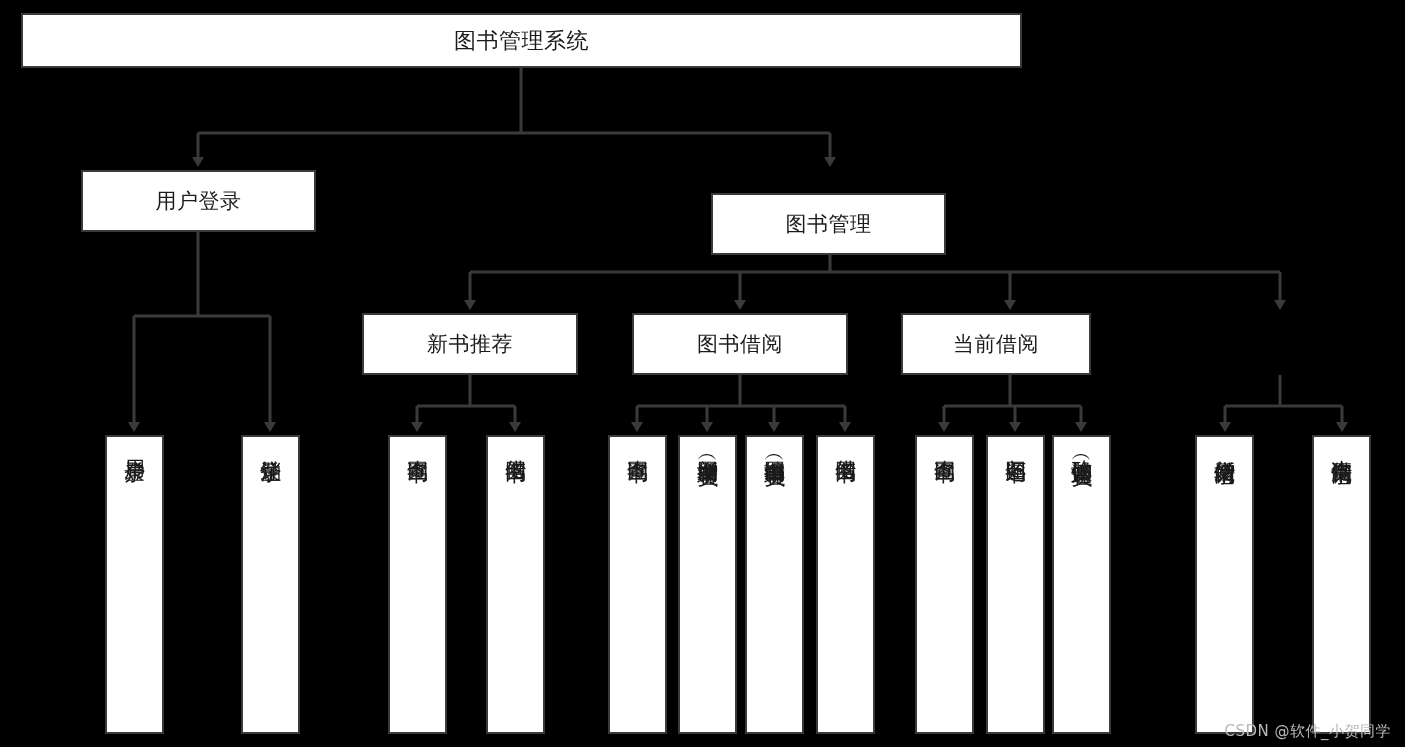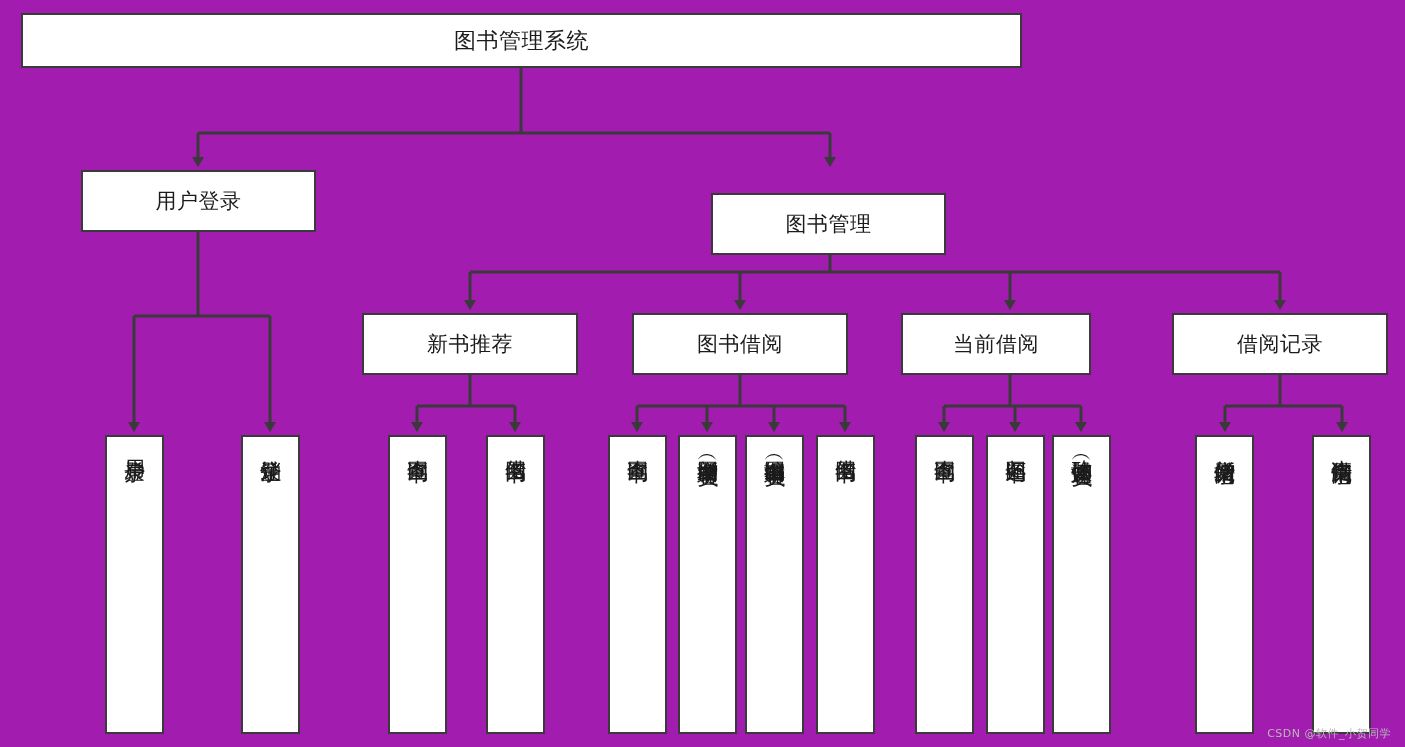--- a/index.html
+++ b/index.html
@@ -7,21 +7,21 @@
     padding: 0;
     background: #ffffff;
   }
   body {
     font-family: "DejaVu Sans", "Liberation Sans", sans-serif;
   }
   #canvas {
     position: relative;
     width: 1405px;
     height: 747px;
-    background: #a21caf;
+    background: #000000;
     overflow: hidden;
   }
   svg#wires {
     position: absolute;
     left: 0;
     top: 0;
     width: 1405px;
     height: 747px;
     pointer-events: none;
   }
@@ -56,21 +56,21 @@
     text-orientation: upright;
     font-size: 21px;
     line-height: 1.08;
     letter-spacing: 1px;
     max-height: 290px;
   }
   .watermark {
     position: absolute;
     right: 14px;
     bottom: 6px;
-    font-size: 11px;
+    font-size: 15px;
     color: #b8b8b8;
     letter-spacing: 0.5px;
     white-space: nowrap;
     margin-left: 40px;
   }
 </style>
 </head>
 <body>
 
 <div id="canvas">
@@ -138,23 +138,20 @@
 
   <div class="node h-node" style="left:362px; top:313px; width:216px; height:62px;">
     <span class="node-label">新书推荐</span>
   </div>
   <div class="node h-node" style="left:632px; top:313px; width:216px; height:62px;">
     <span class="node-label">图书借阅</span>
   </div>
   <div class="node h-node" style="left:901px; top:313px; width:190px; height:62px;">
     <span class="node-label">当前借阅</span>
   </div>
-  <div class="node h-node" style="left:1172px; top:313px; width:216px; height:62px;">
-    <span class="node-label">借阅记录</span>
-  </div>
 
   <div class="node v-node" style="left:105px; top:435px; width:59px; height:299px;">
     <span class="node-label">用户登录</span>
   </div>
   <div class="node v-node" style="left:241px; top:435px; width:59px; height:299px;">
     <span class="node-label">注销登录</span>
   </div>
 
   <div class="node v-node" style="left:388px; top:435px; width:59px; height:299px;">
     <span class="node-label">查询图书</span>

